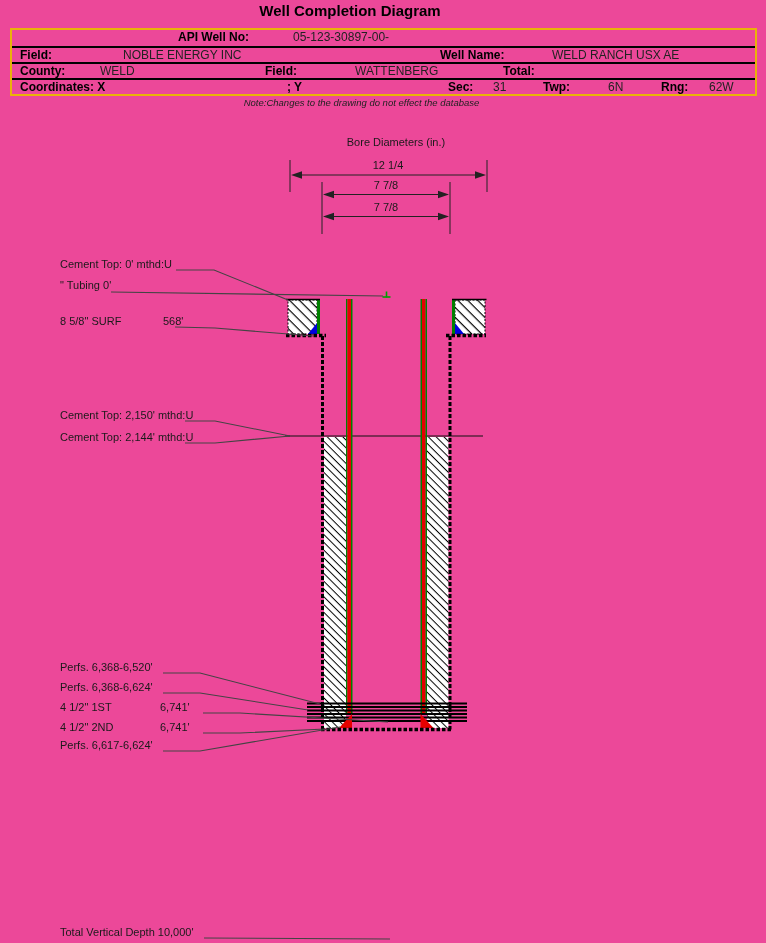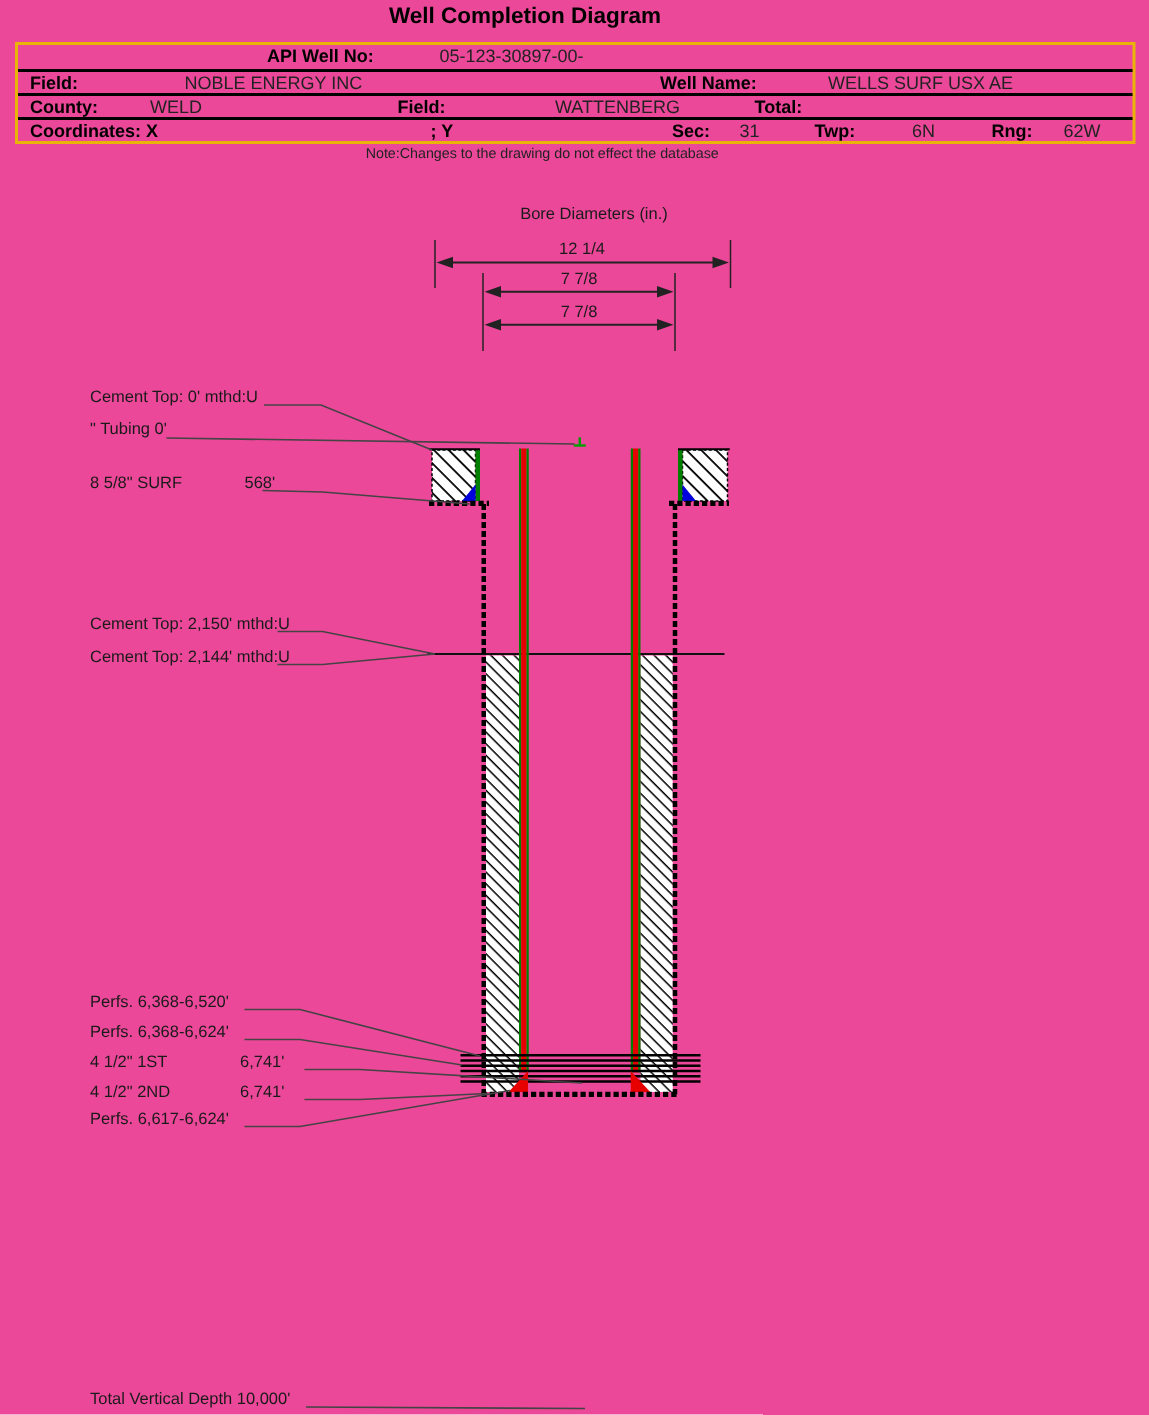--- a/index.html
+++ b/index.html
@@ -11,21 +11,21 @@
               border:2px solid #eab308;}
   .trow{position:absolute;left:0;right:0;height:16px;}
   .trow.r2{top:16px;border-top:2px solid #000;}
   .trow.r3{top:32px;border-top:2px solid #000;}
   .trow.r4{top:48px;border-top:2px solid #000;}
   .trow.r1{top:0;}
   .trow span{position:absolute;top:0;line-height:15px;font-size:12px;white-space:nowrap;}
   .trow .lbl{font-weight:bold;color:#000;}
   .trow .val{color:#222;}
   .note{position:absolute;top:97px;left:0;width:723px;text-align:center;
-        font-size:9.5px;color:#222;}
+        font-size:9.5px;color:#222;font-style:italic;}
   svg{position:absolute;left:0;top:120px;}
   svg text{font-family:"Liberation Sans",sans-serif;fill:#1a1a1a;}
   .ann{font-size:11px;}
   .dimlab{font-size:11px;}
 </style>
 </head>
 <body>
 
 <div class="page">
 
@@ -33,27 +33,27 @@
 
   <div class="info-table">
     <div class="trow r1">
       <span class="lbl" style="left:166px">API Well No:</span>
       <span class="val" style="left:281px">05-123-30897-00-</span>
     </div>
     <div class="trow r2">
       <span class="lbl" style="left:8px">Field:</span>
       <span class="val" style="left:111px">NOBLE ENERGY INC</span>
       <span class="lbl" style="left:428px">Well Name:</span>
-      <span class="val" style="left:540px">WELLS SURF USX AE</span>
+      <span class="val" style="left:540px">WELD RANCH USX AE</span>
     </div>
     <div class="trow r3">
       <span class="lbl" style="left:8px">County:</span>
       <span class="val" style="left:88px">WELD</span>
       <span class="lbl" style="left:253px">Field:</span>
-      <span class="val" style="left:358px">WATTENBERG</span>
+      <span class="val" style="left:343px">WATTENBERG</span>
       <span class="lbl" style="left:491px">Total:</span>
       <span class="val" style="left:545px"></span>
     </div>
     <div class="trow r4">
       <span class="lbl" style="left:8px">Coordinates: X</span>
       <span class="lbl" style="left:275px">; Y</span>
       <span class="lbl" style="left:436px">Sec:</span>
       <span class="val" style="left:481px">31</span>
       <span class="lbl" style="left:531px">Twp:</span>
       <span class="val" style="left:596px">6N</span>

